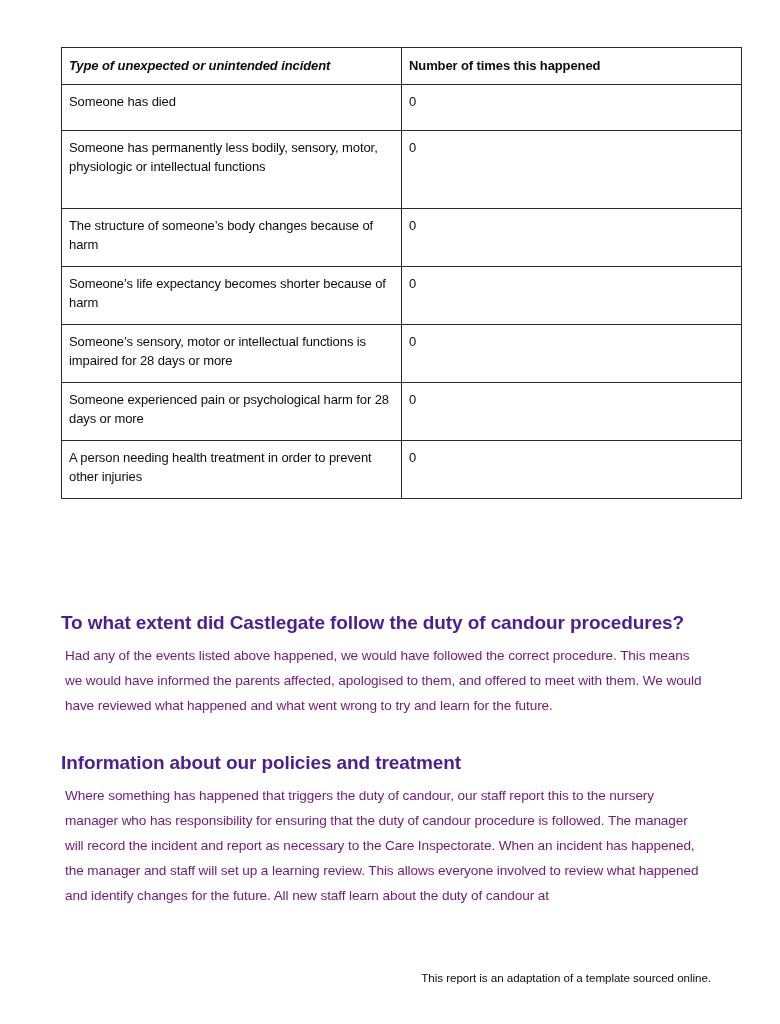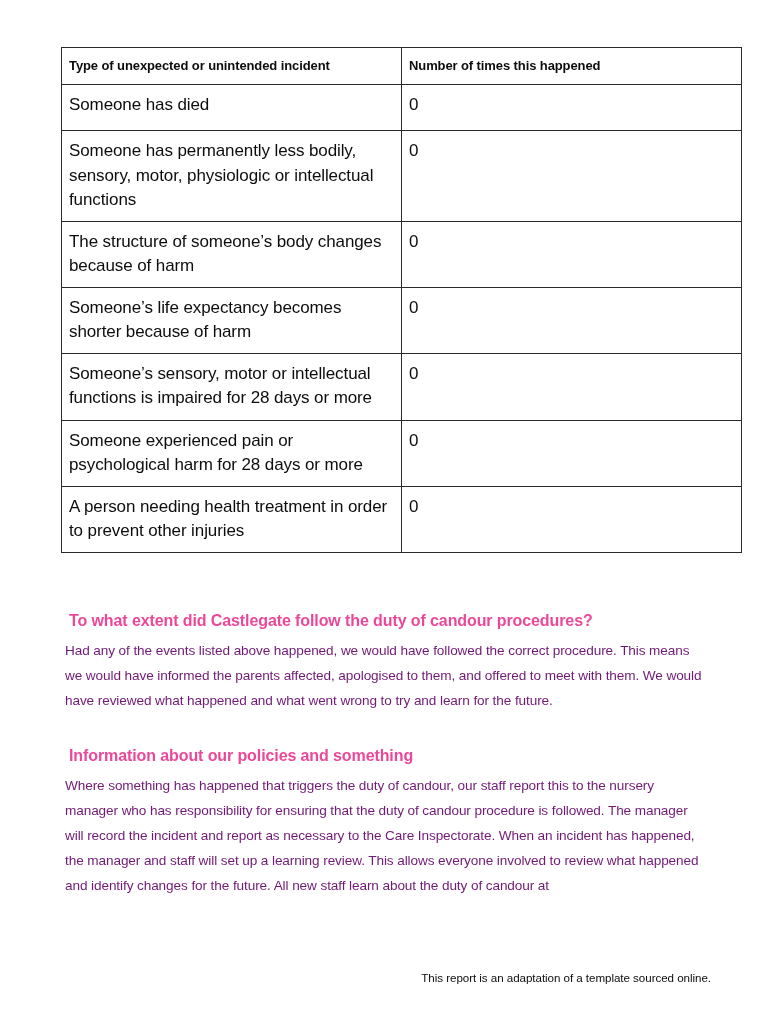--- a/index.html
+++ b/index.html
@@ -33,55 +33,55 @@
     border-collapse: collapse;
     table-layout: fixed;
     background: #ffffff;
   }
   .incident-table td,
   .incident-table th {
     border: 1.4px solid #2b2b2b;
     padding: 8px 7px 9px 7px;
     vertical-align: top;
     text-align: left;
-    font-size: 17px;
+    font-size: 13px;
     line-height: 1.42;
     font-weight: normal;
     color: #0d0d0d;
     letter-spacing: -0.1px;
   }
   .incident-table th {
     font-weight: bold;
     font-size: 13px;
     padding-top: 9px;
     padding-bottom: 9px;
   }
-  .col-type   { width: 325px; }
+  .col-type   { width: 325px; font-style: italic; }
   .col-count  { width: 325px; }
 
   .row-tall td   { height: 60px; }
   .row-short td  { height: 28px; }
   .row-med td    { height: 40px; }
 
   
   .content {
     position: absolute;
     left: 61px;
     top: 608px;
     width: 652px;
   }
   .section { margin: 0 0 30px 0; }
   .section:last-of-type { margin-bottom: 0; }
 
   .sec-heading {
-    font-size: 16px;
+    font-size: 19px;
     font-weight: bold;
     line-height: 1.62;
-    margin: 0 0 1px 8px;
-    color: #ec4899;
+    margin: 0 0 1px 0;
+    color: #4c1d95;
     letter-spacing: -0.1px;
   }
   .sec-body {
     font-size: 13.6px;
     line-height: 1.84;
     margin: 4px;
     color: #701a75;
     letter-spacing: -0.1px;
   }
 
@@ -143,21 +143,21 @@
   </table>
 
   <div class="content">
 
     <div class="section">
       <p class="sec-heading">To what extent did Castlegate follow the duty of candour procedures?</p>
       <p class="sec-body">Had any of the events listed above happened, we would have followed the correct procedure.  This means we would have informed the parents affected, apologised to them, and offered to meet with them.  We would have reviewed what happened and what went wrong to try and learn for the future.</p>
     </div>
 
     <div class="section">
-      <p class="sec-heading">Information about our policies and something</p>
+      <p class="sec-heading">Information about our policies and treatment</p>
       <p class="sec-body">Where something has happened that triggers the duty of candour, our staff report this to the nursery manager who has responsibility for ensuring that the duty of candour procedure is followed.  The manager will record the incident and report as necessary to the Care Inspectorate.  When an incident has happened, the manager and staff will set up a learning review.  This allows everyone involved to review what happened and identify changes for the future.  All new staff learn about the duty of candour at</p>
     </div>
 
   </div>
 
   <div class="footer">This report is an adaptation of a template sourced online.</div>
 
 </div>
 
 </body></html>

